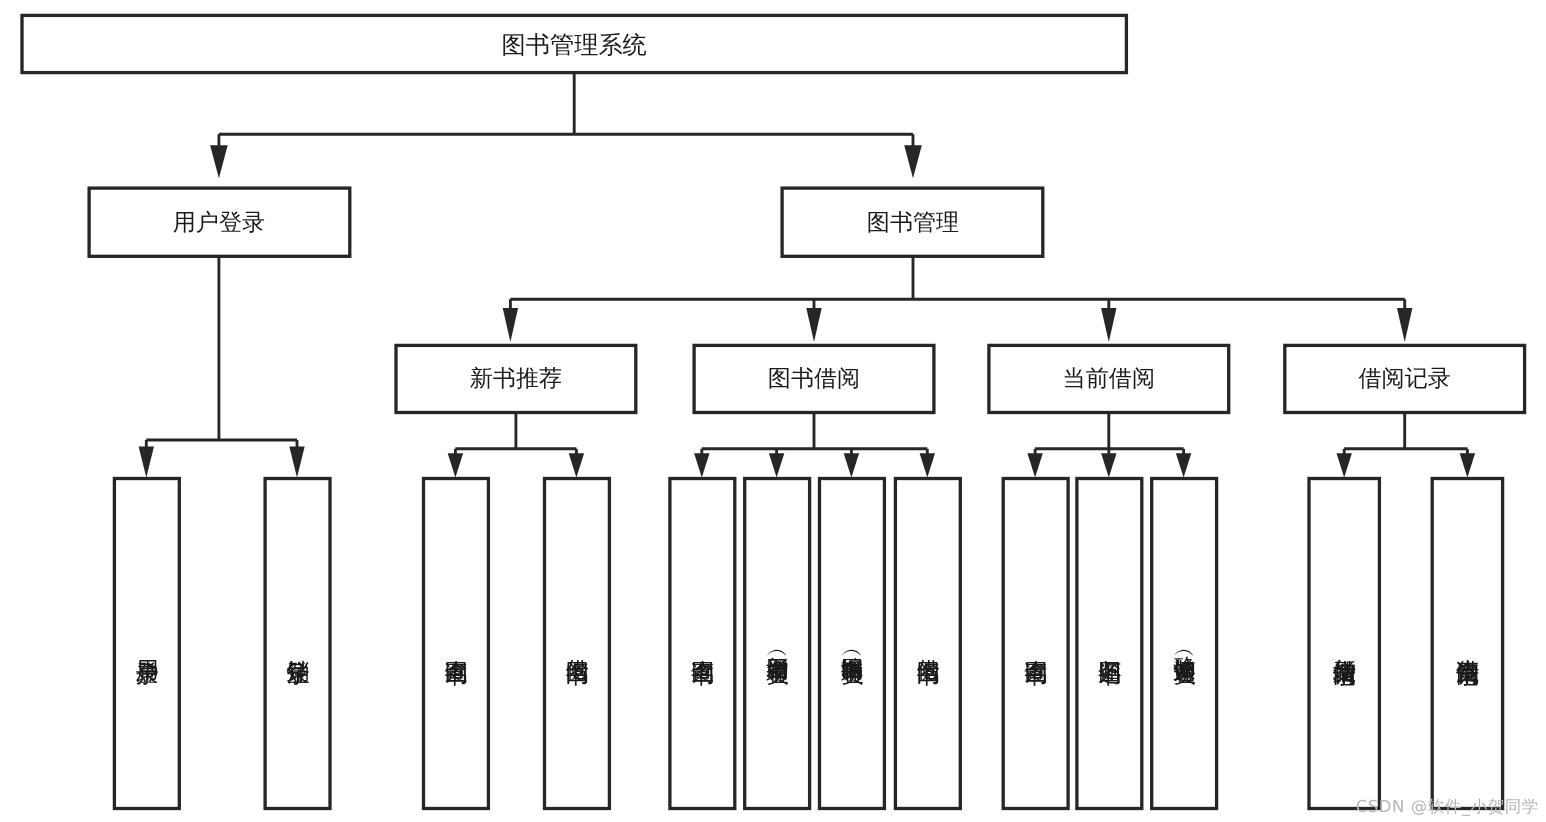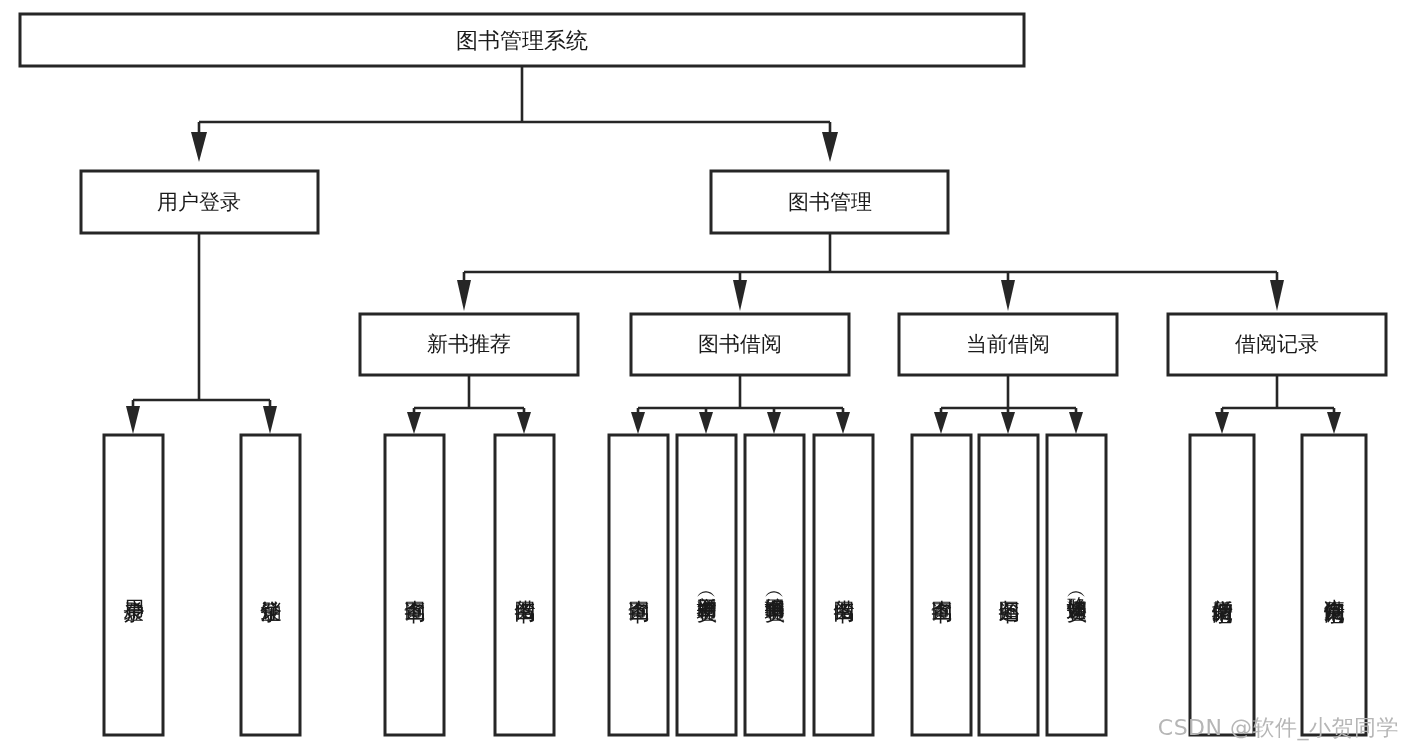--- a/index.html
+++ b/index.html
@@ -70,21 +70,21 @@
     justify-content: center;
     white-space: nowrap;
     pointer-events: none;
     user-select: none;
   }
   #watermark {
     position: absolute;
     right: 6px;
     bottom: 4px;
     font-family: "DejaVu Sans", "Liberation Sans", sans-serif;
-    font-size: 22px;
+    font-size: 15px;
     color: #b6b6b6;
     letter-spacing: 0.5px;
     white-space: nowrap;
   }
 </style>
 </head>
 <body>
 
 <div id="diagram-root">
 

